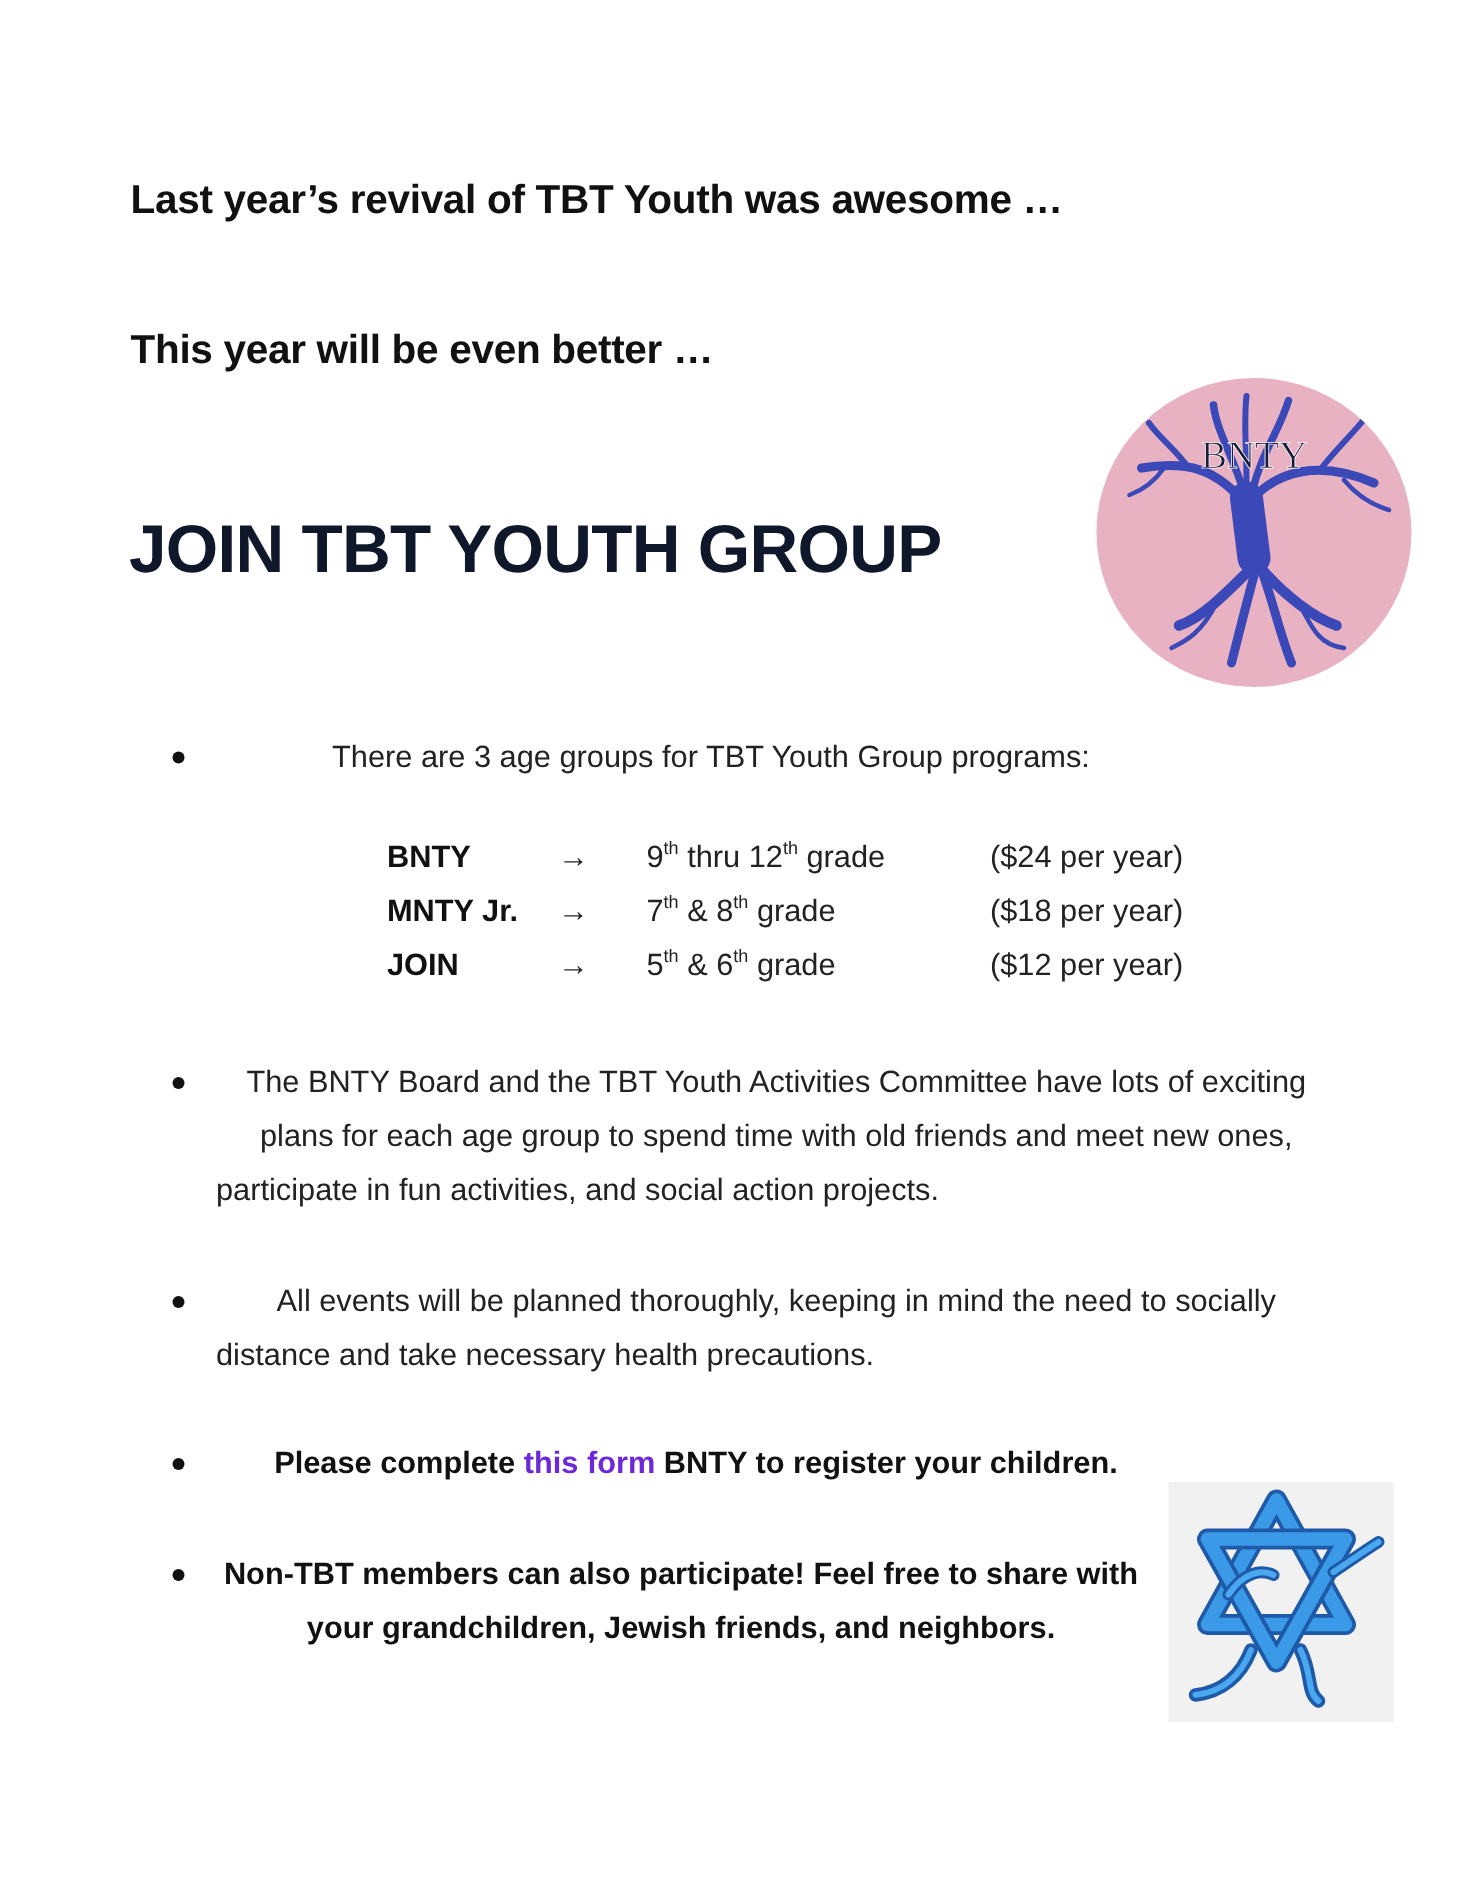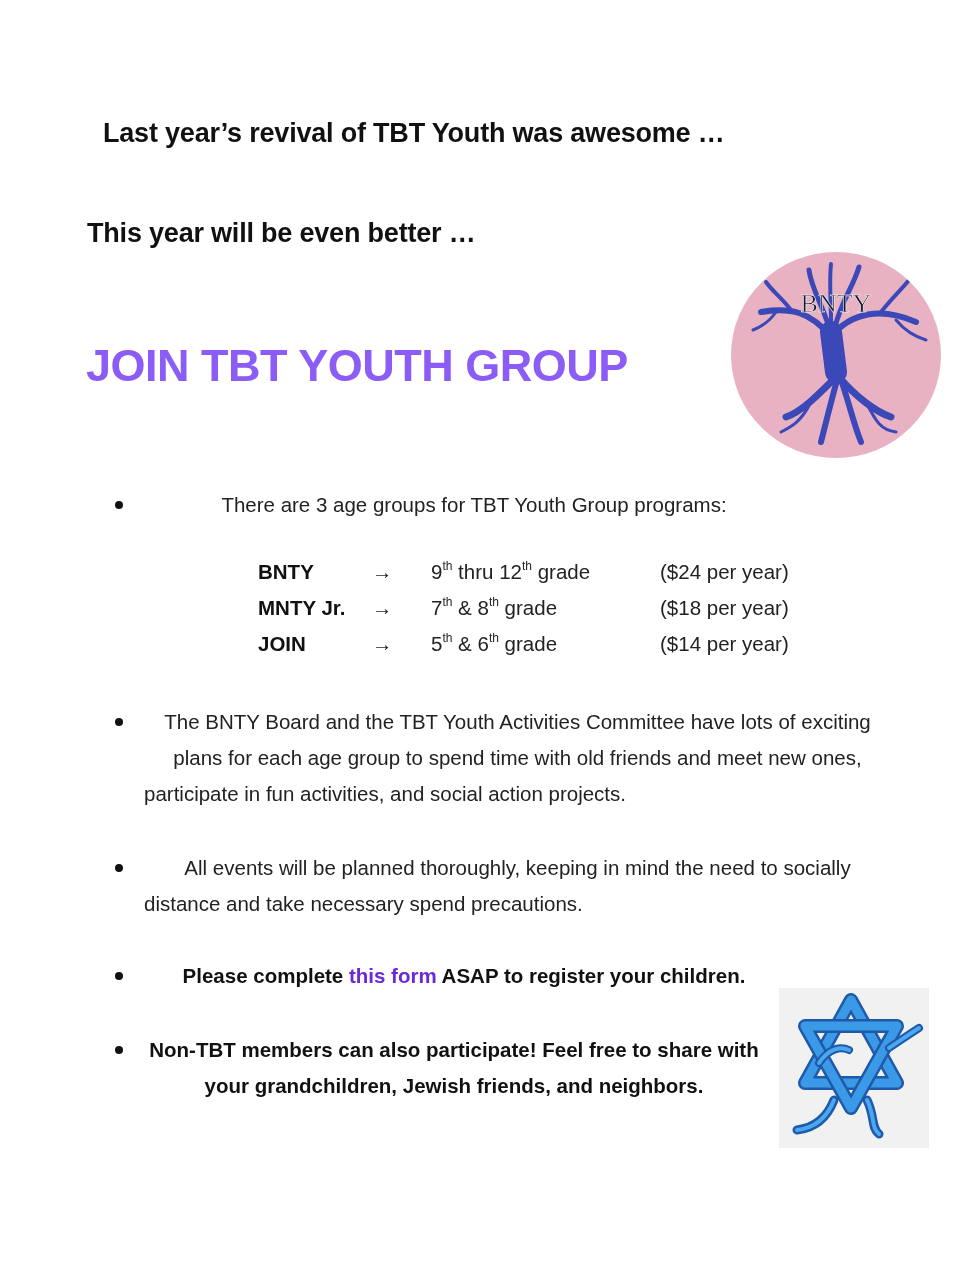--- a/index.html
+++ b/index.html
@@ -1,22 +1,22 @@
 <!DOCTYPE html>
 <html><head>
   <meta charset="utf-8">
   <style>
     html, body { margin: 0; padding: 0; background: #ffffff; }
     body { width: 978px; height: 1265px; position: relative; overflow: hidden;
            font-family: "Liberation Sans", "DejaVu Sans", sans-serif; color: #1a1a1a; }
     .abs { position: absolute; }
     .intro { left: 87px; font-weight: bold; font-size: 27px; color: #111; letter-spacing: -0.2px; }
-    #intro1 { top: 118px; margin-left: 16px; }
+    #intro1 { top: 118px; }
     #intro2 { top: 218px; }
-    #headline { left: 86px; top: 340px; font-weight: bold; font-size: 45px; color: #8b5cf6; letter-spacing: -0.5px; }
+    #headline { left: 86px; top: 340px; font-weight: bold; font-size: 45px; color: #0f172a; letter-spacing: -0.5px; }
 
     #bnty-logo { left: 731px; top: 252px; width: 210px; height: 206px; border-radius: 50%; background: #e8b2c2; overflow: hidden; }
     #bnty-logo svg { width: 100%; height: 100%; }
 
     .bullet { left: 115px; font-size: 20.5px; line-height: 36px; color: #222; }
     .bullet .dot { position: absolute; left: 0; top: 14px; width: 8px; height: 8px; border-radius: 50%; background: #111; }
     .bullet .txt { position: absolute; left: 29px; text-align: center; }
     .justify { text-align: justify; text-align-last: left; }
 
     #b1 { top: 487px; width: 700px; height: 36px; }
@@ -89,37 +89,37 @@
   <div class="age-row">
     <span class="c-name">MNTY Jr.</span>
     <span class="c-arrow">→</span>
     <span class="c-grade"><span style="position:static">7</span><sup>th</sup><span style="position:static"> &amp; 8</span><sup>th</sup><span style="position:static"> grade</span></span>
     <span class="c-price">($18 per year)</span>
   </div>
   <div class="age-row">
     <span class="c-name">JOIN</span>
     <span class="c-arrow">→</span>
     <span class="c-grade"><span style="position:static">5</span><sup>th</sup><span style="position:static"> &amp; 6</span><sup>th</sup><span style="position:static"> grade</span></span>
-    <span class="c-price">($14 per year)</span>
+    <span class="c-price">($12 per year)</span>
   </div>
 </div>
 
 <div id="b2" class="abs bullet">
   <span class="dot"></span>
   <span class="txt justify">The BNTY Board and the TBT Youth Activities Committee have lots of exciting plans for each age group to spend time with old friends and meet new ones, participate in fun activities, and social action projects.</span>
 </div>
 
 <div id="b3" class="abs bullet">
   <span class="dot"></span>
-  <span class="txt justify">All events will be planned thoroughly, keeping in mind the need to socially distance and take necessary spend precautions.</span>
+  <span class="txt justify">All events will be planned thoroughly, keeping in mind the need to socially distance and take necessary health precautions.</span>
 </div>
 
 <div id="b4" class="abs bullet">
   <span class="dot"></span>
-  <span class="txt"><span>Please complete </span><a class="link">this form</a><span> ASAP to register your children.</span></span>
+  <span class="txt"><span>Please complete </span><a class="link">this form</a><span> BNTY to register your children.</span></span>
 </div>
 
 <div id="b5" class="abs bullet">
   <span class="dot"></span>
   <span class="txt">Non-TBT members can also participate! Feel free to share with your grandchildren, Jewish friends, and neighbors.</span>
 </div>
 
 <div id="star-logo" class="abs">
   <svg viewBox="0 0 150 160" xmlns="http://www.w3.org/2000/svg">
     <g fill="none" stroke-linejoin="round">

